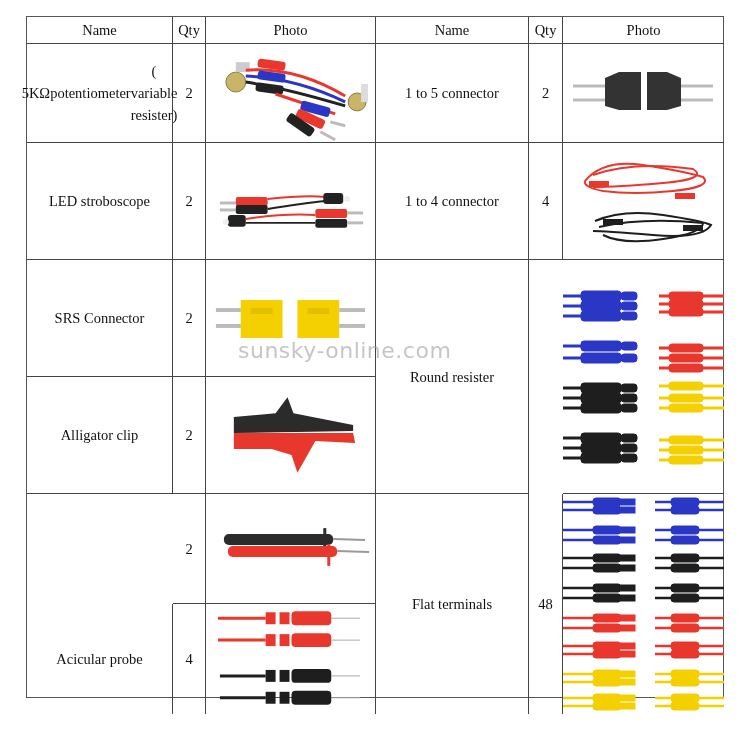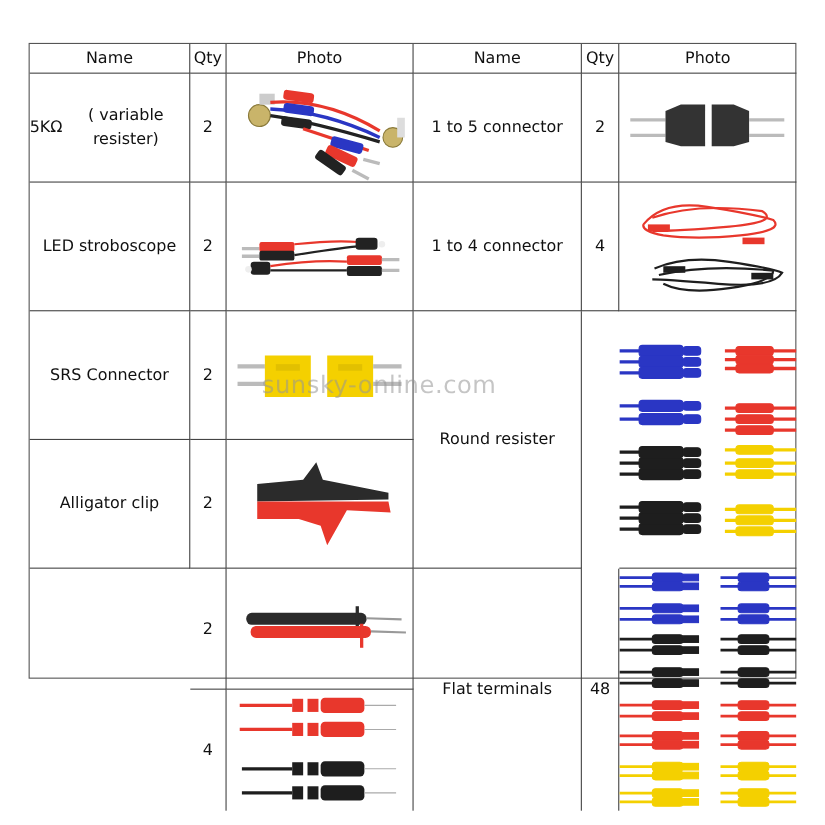--- a/index.html
+++ b/index.html
@@ -1,19 +1,19 @@
 <!DOCTYPE html>
 <html><head>
 <meta charset="utf-8">
 <style>
   html, body { margin:0; padding:0; background:#ffffff; }
   body { width:750px; height:750px; position:relative; overflow:hidden;
          font-family:"DejaVu Sans", "Liberation Sans", sans-serif; color:#111; }
-  .grid { position:absolute; left:26px; top:39px; width:698px; height:578px;
-          border:1.5px solid #555; box-sizing:border-box; }
+  .grid { position:absolute; left:26px; top:16px; width:698px; height:682px;
+          border:1.5px solid #555; box-sizing:border-box;font-family:Liberation Serif, serif; }
   .cell { position:absolute; box-sizing:border-box; display:flex; align-items:center;
           justify-content:center; text-align:center; font-size:14.5px; line-height:22px;
           border-right:1px solid #444; border-bottom:1px solid #444; }
   .hdr { font-size:14.5px; }
   .photo { overflow:hidden; }
   .photo svg { display:block; }
   .wm { position:absolute; left:238px; top:338px; font-family:"DejaVu Sans", sans-serif;
         font-weight:normal; font-size:22px; color:rgba(150,150,150,0.55); letter-spacing:0.5px;
         pointer-events:none; }
 </style>
@@ -36,20 +36,21 @@
     </div>
   <div class="cell hdr" style="left:502px;top:0;width:34px;height:27px">
       <span>Qty</span>
     </div>
   <div class="cell hdr" style="left:536px;top:0;width:161px;height:27px;border-right:none">
       <span>Photo</span>
     </div>
 
   <div class="cell" style="left:0;top:27px;width:146px;height:99px;flex-direction:row">
     <span>5KΩ</span>
+    <span>potentiometer</span>
     <span>( variable resister)</span>
   </div>
   <div class="cell" style="left:146px;top:27px;width:33px;height:99px">
       <span>2</span>
     </div>
   <div class="cell photo" style="left:179px;top:27px;width:170px;height:99px">
     <svg width="170" height="99" viewBox="0 0 170 99">
       <circle cx="30" cy="38" r="10" fill="#c9b46a" stroke="#8a7a3a"></circle>
       <rect x="30" y="18" width="14" height="10" fill="#ccc"></rect>
       <circle cx="152" cy="58" r="9" fill="#c9b46a" stroke="#8a7a3a"></circle>
@@ -135,20 +136,23 @@
     <svg width="170" height="110" viewBox="0 0 170 110">
       <rect x="18" y="40" width="110" height="11" rx="5" fill="#2b2b2b"></rect>
       <rect x="118" y="34" width="3" height="22" fill="#2b2b2b"></rect>
       <line x1="128" y1="45" x2="160" y2="46" stroke="#999" stroke-width="2"></line>
       <rect x="22" y="52" width="110" height="11" rx="5" fill="#e8372c"></rect>
       <rect x="122" y="50" width="3" height="22" fill="#e8372c"></rect>
       <line x1="132" y1="57" x2="164" y2="58" stroke="#999" stroke-width="2"></line>
     </svg>
   </div>
 
+  <div class="cell" style="left:0;top:587px;width:146px;height:110px;border-bottom:none">
+      <span>Acicular probe</span>
+    </div>
   <div class="cell" style="left:146px;top:587px;width:33px;height:110px;border-bottom:none">
       <span>4</span>
     </div>
   <div class="cell photo" style="left:179px;top:587px;width:170px;height:110px;border-bottom:none">
     <svg width="170" height="110" viewBox="0 0 170 110">
       <g>
         <line x1="12" y1="14" x2="60" y2="14" stroke="#e8372c" stroke-width="3"></line>
         <rect x="60" y="8" width="10" height="12" fill="#e8372c"></rect>
           <rect x="74" y="8" width="10" height="12" fill="#e8372c"></rect>
         <rect x="86" y="7" width="40" height="14" rx="4" fill="#e8372c"></rect>

